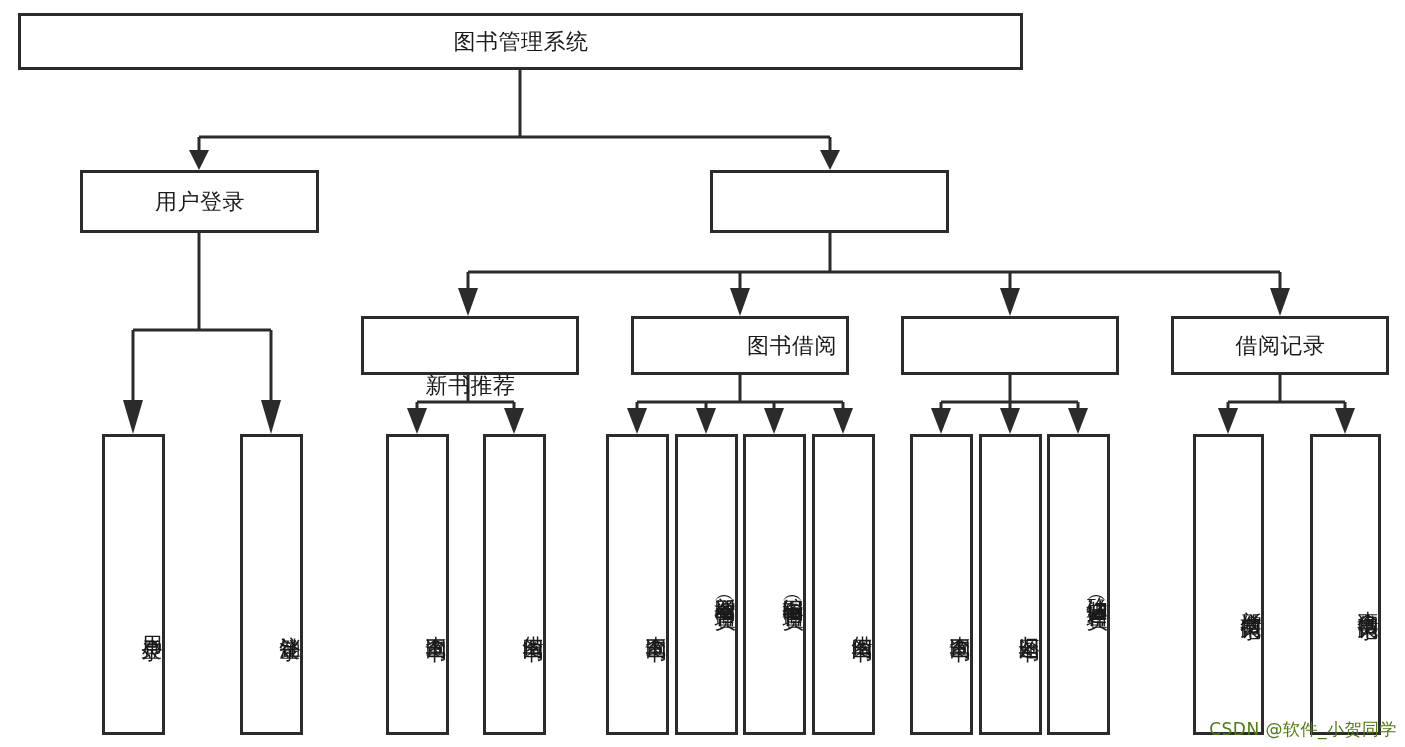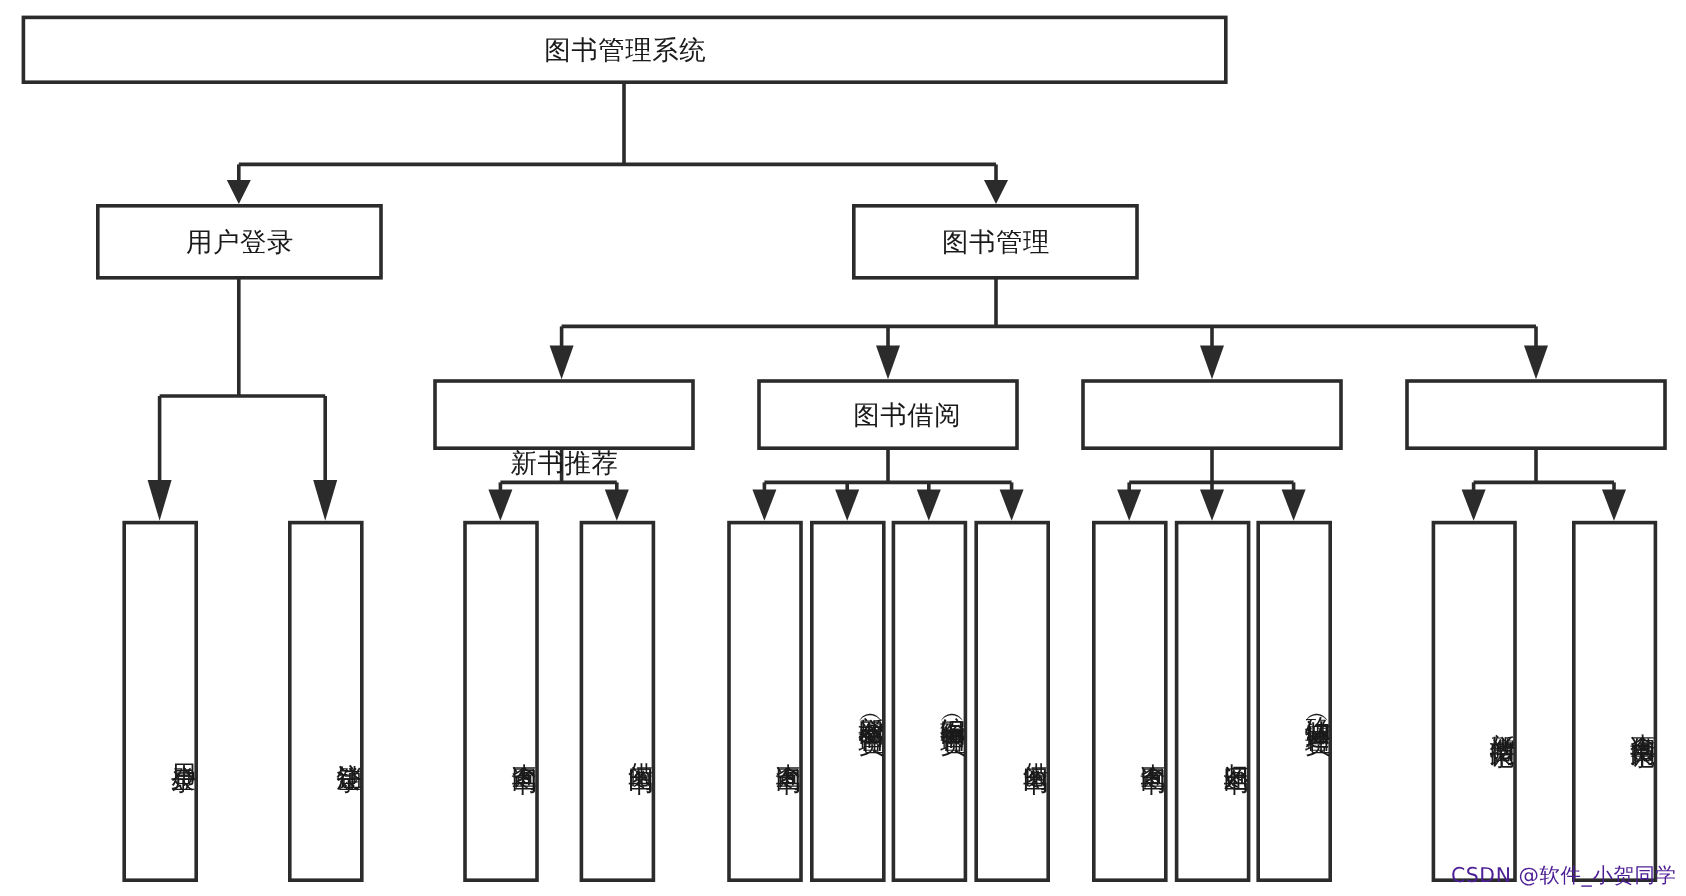--- a/index.html
+++ b/index.html
@@ -67,21 +67,21 @@
     padding-top: 6px;
   }
   .node-label.vertical.tall {
     padding-top: 4px;
   }
   #watermark {
     position: absolute;
     right: 8px;
     bottom: 6px;
     font-size: 17px;
-    color: #4c1d95;
+    color: #4d7c0f;
     font-family: "DejaVu Sans", "Liberation Sans", sans-serif;
     white-space: nowrap;
     letter-spacing: 0.5px;
   }
 </style>
 </head>
 <body>
 
 <div id="diagram-root">
 
@@ -172,27 +172,27 @@
     <rect class="node-box" x="1048.5" y="435.5" width="60" height="298"></rect>
 
     <rect class="node-box" x="1194.5" y="435.5" width="68" height="298"></rect>
     <rect class="node-box" x="1311.5" y="435.5" width="68" height="298"></rect>
   </svg>
 
   <div class="node-label horizontal" style="left:19px; top:14px; width:1004px; height:56px;">图书管理系统</div>
 
   <div class="node-label horizontal" style="left:81px; top:171px; width:238px; height:62px;">用户登录</div>
 
-  <div class="node-label horizontal" style="left:711px; top:171px; width:238px; height:62px;">图书管理</div>
 
   <div class="node-label horizontal" style="left:362px; top:317px; width:217px; height:58px;margin-top:40px;">新书推荐</div>
 
-  <div class="node-label horizontal" style="left:632px; top:317px; width:248px; height:58px;">图书借阅</div>
-
-
+  <div class="node-label horizontal" style="left:668px; top:317px; width:248px; height:58px;">图书借阅</div>
+
+
+  <div class="node-label horizontal" style="left:1172px; top:317px; width:217px; height:58px;">借阅记录</div>
 
   <div class="node-label vertical" style="left:103px; top:505px; width:62px; height:230px;">用户登录</div>
 
   <div class="node-label vertical" style="left:241px; top:505px; width:62px; height:230px;">注销登录</div>
 
   <div class="node-label vertical" style="left:387px; top:505px; width:62px; height:230px;">查询图书</div>
 
   <div class="node-label vertical" style="left:484px; top:505px; width:62px; height:230px;">借阅图书</div>
 
   <div class="node-label vertical" style="left:607px; top:505px; width:62px; height:230px;">查询图书</div>

